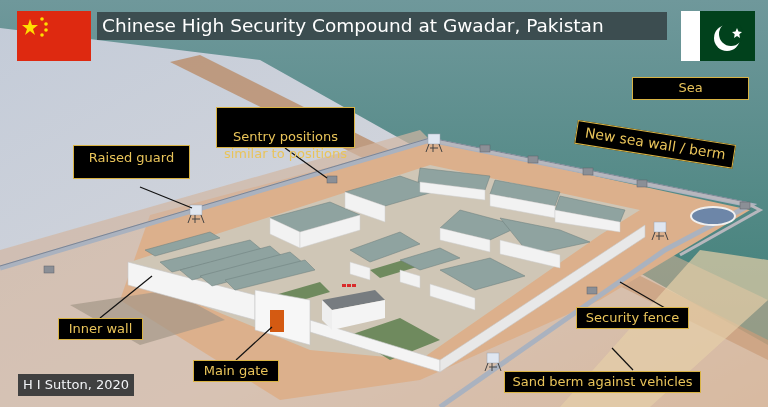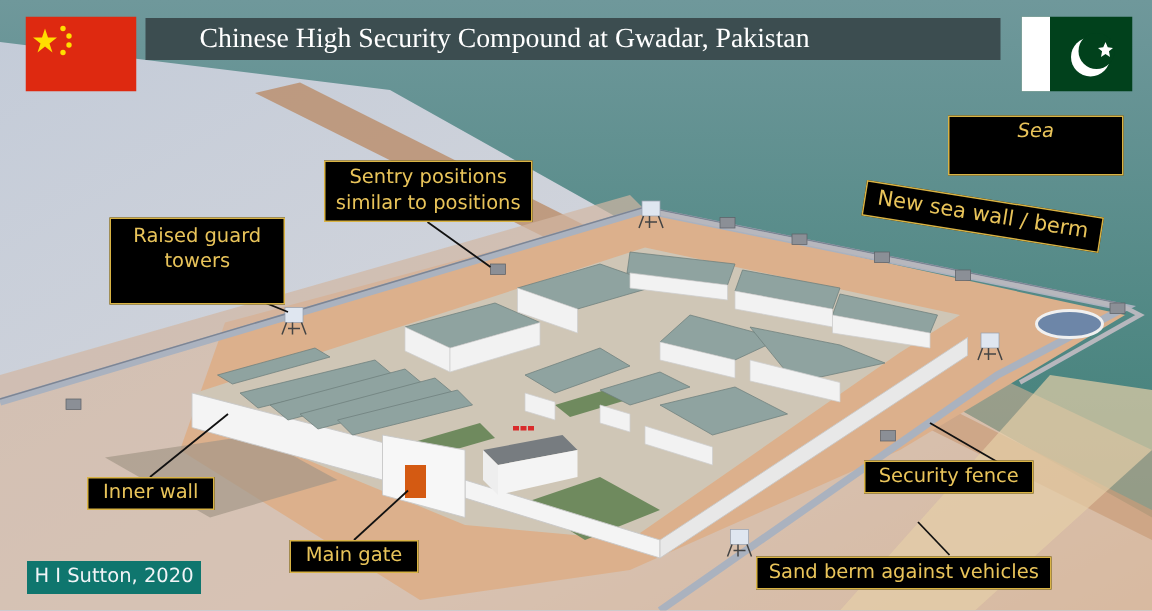--- a/index.html
+++ b/index.html
@@ -1,21 +1,21 @@
 <!DOCTYPE html>
 <html><head>
 <meta charset="utf-8">
 <style>
   html, body { margin:0; padding:0; }
   body { width:768px; height:407px; overflow:hidden; position:relative; font-family:"DejaVu Sans", sans-serif; background:#c9cfd8; }
   #scene { position:absolute; left:0; top:0; width:768px; height:407px; }
-  .title-bar { position:absolute; left:97px; top:12px; width:570px; height:28px; background:#3c4d50; color:#ffffff; font-size:18.5px; line-height:28px; padding-left:36px; box-sizing:border-box; white-space:nowrap;font-family:Liberation Serif, serif; }
+  .title-bar { position:absolute; left:97px; top:12px; width:570px; height:28px; background:#3c4d50; color:#ffffff; font-size:18.5px; line-height:28px; padding-left:5px; box-sizing:border-box; white-space:nowrap; }
   .flag { position:absolute; }
   .label { position:absolute; background:#000; border:1.5px solid #d9b344; color:#e9c45a; font-size:13px; text-align:center; box-sizing:border-box; white-space:nowrap; line-height:17px; }
-  .credit { position:absolute; left:18px; top:374px; width:116px; height:22px; background:#0f766e; color:#f2f4f7; font-size:13px; line-height:22px; text-align:center; }
+  .credit { position:absolute; left:18px; top:374px; width:116px; height:22px; background:#404040; color:#f2f4f7; font-size:13px; line-height:22px; text-align:center; }
 </style>
 </head>
 <body>
 
 <svg id="scene" viewBox="0 0 768 407" xmlns="http://www.w3.org/2000/svg">
   <defs>
     <linearGradient id="seaGrad" x1="0" y1="0" x2="0" y2="1">
       <stop offset="0" stop-color="#6f989b"></stop>
       <stop offset="1" stop-color="#3f7f77"></stop>
     </linearGradient>
@@ -161,32 +161,31 @@
     <rect width="74" height="50" fill="#01411c"></rect>
     <rect width="19" height="50" fill="#ffffff"></rect>
     <circle cx="46" cy="27" r="13" fill="#ffffff"></circle>
     <circle cx="50" cy="23" r="12" fill="#01411c"></circle>
     <polygon points="56,17 57.5,20.5 61,21 58.3,23.2 59,27 56,25 53,27 53.7,23.2 51,21 54.5,20.5" fill="#ffffff"></polygon>
   </svg>
 </div>
 
 <div class="title-bar">Chinese High Security Compound at Gwadar, Pakistan</div>
 
-<div class="label" style="left:632px;top:77px;width:117px;height:40px;line-height:20px;font-style:italic;">Sea</div>
+<div class="label" style="left:632px;top:77px;width:117px;height:23px;line-height:20px;">Sea</div>
 
 <div class="label" style="left:578px;top:120px;width:160px;height:24px;line-height:21px;font-size:14px;transform:rotate(9deg);transform-origin:left top;">New sea wall / berm</div>
 
-<div class="label" style="left:216px;top:107px;width:139px;height:41px;padding-top:2px;">
+<div class="label" style="left:216px;top:107px;width:139px;height:41px;padding-top:20px;">
   <div>Sentry positions</div>
   <div>similar to positions</div>
 </div>
 
-<div class="label" style="left:73px;top:145px;width:117px;height:58px;padding-top:3px;">
+<div class="label" style="left:73px;top:145px;width:117px;height:34px;padding-top:3px;">
   <div>Raised guard</div>
-  <div>towers</div>
 </div>
 
 <div class="label" style="left:58px;top:318px;width:85px;height:22px;line-height:19px;">Inner wall</div>
 
 <div class="label" style="left:193px;top:360px;width:86px;height:22px;line-height:19px;">Main gate</div>
 
 <div class="label" style="left:576px;top:307px;width:113px;height:22px;line-height:19px;">Security fence</div>
 
 <div class="label" style="left:504px;top:371px;width:197px;height:22px;line-height:19px;">Sand berm against vehicles</div>
 

